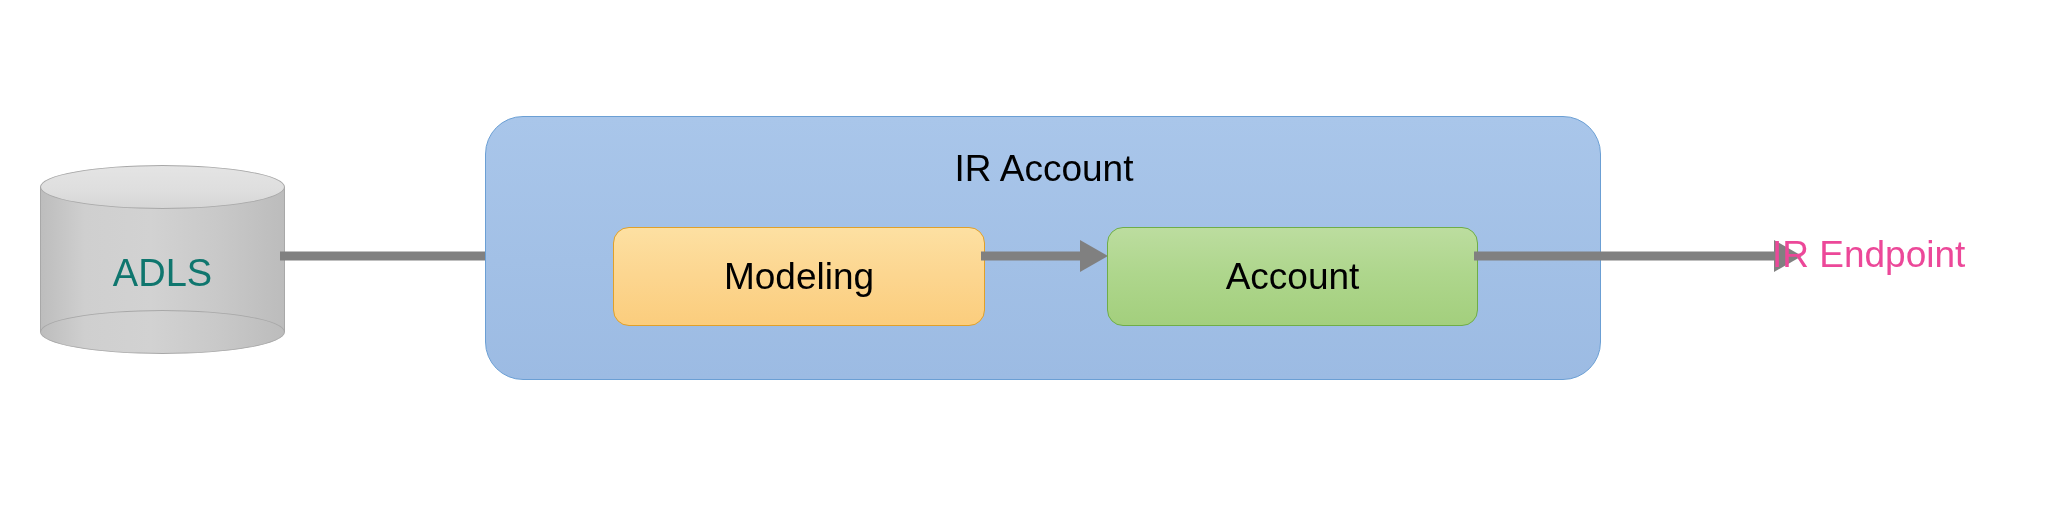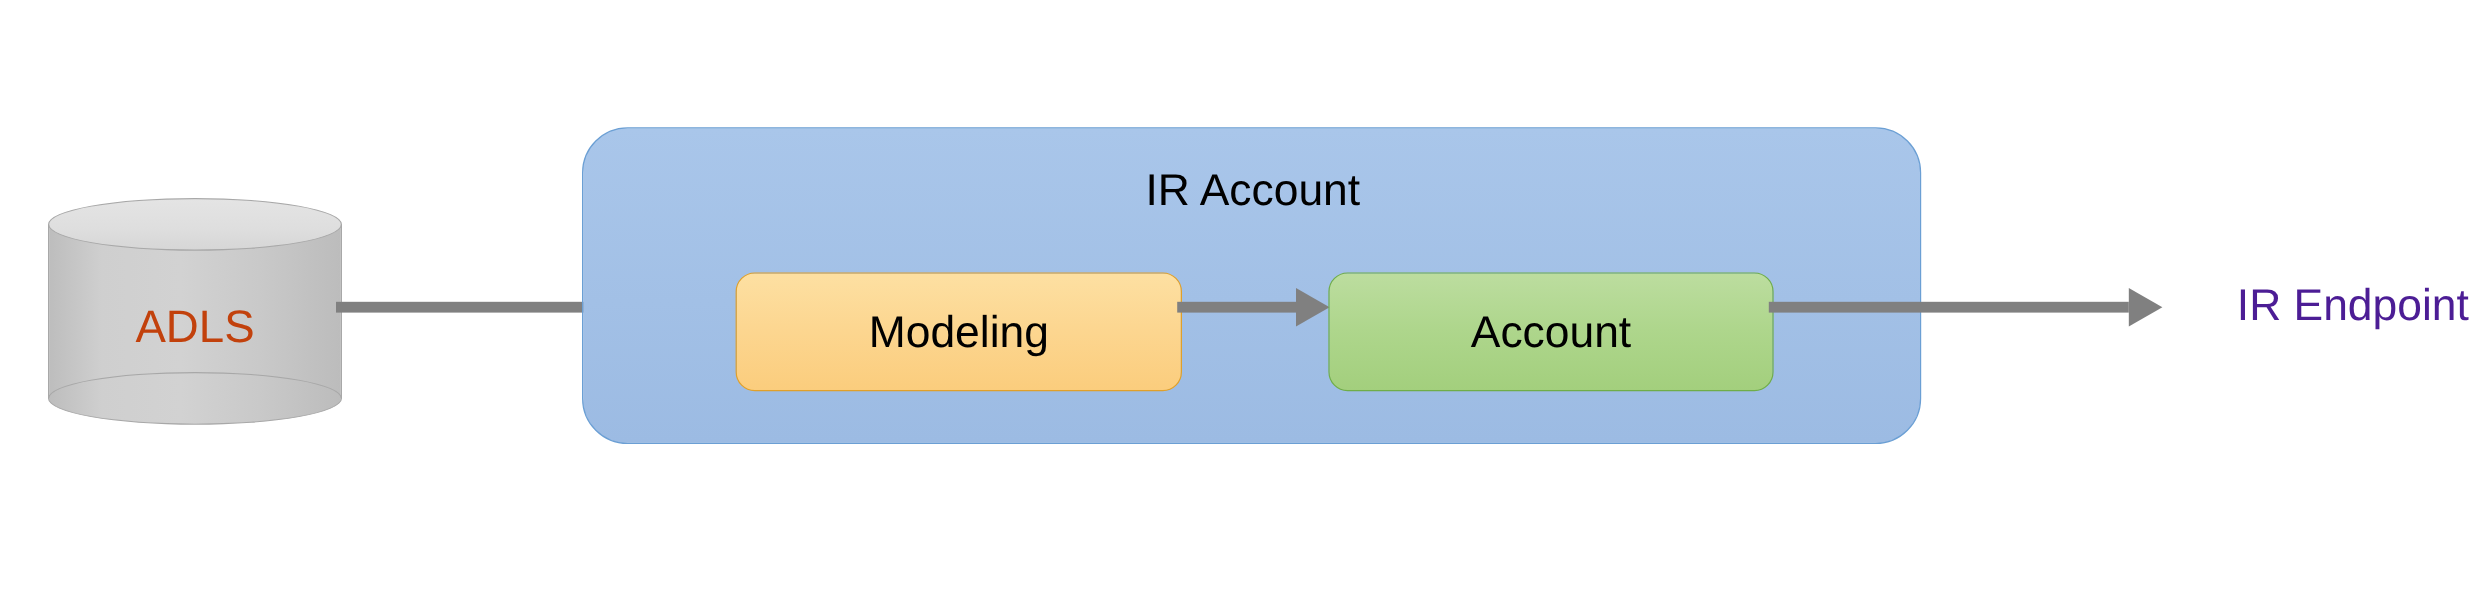--- a/index.html
+++ b/index.html
@@ -61,29 +61,29 @@
     border: 1.6px solid #a8a8a8;
     box-sizing: border-box;
   }
   #adls-label {
     position: absolute;
     left: 0;
     top: 86px;
     width: 245px;
     text-align: center;
     font-size: 38px;
-    color: #c2410c;
+    color: #0f766e;
     line-height: 44px;
     white-space: nowrap;
   }
 
   
   #ir-account-box {
     left: 485px;
-    top: 106px;
+    top: 116px;
     width: 1116px;
     height: 264px;
     background: linear-gradient(to bottom, #a9c6ea 0%, #a2c0e6 55%, #9cbbe3 100%);
     border: 1.5px solid #6b9fd4;
     border-radius: 38px;
     box-sizing: border-box;
   }
   #ir-account-title {
     position: absolute;
     left: 0;
@@ -156,25 +156,25 @@
   #arrow-modeling-to-serving { left: 981px; top: 240px; width: 127px; height: 32px; }
   #arrow-modeling-to-serving .arrow-shaft { width: 99px; }
   #arrow-modeling-to-serving .arrow-head  { left: 99px; }
 
   #arrow-serving-to-endpoint { left: 1474px; top: 240px; width: 328px; height: 32px; }
   #arrow-serving-to-endpoint .arrow-shaft { width: 300px; }
   #arrow-serving-to-endpoint .arrow-head  { left: 300px; }
 
   
   #ir-endpoint-label {
-    left: 1864px;
+    left: 1772px;
     top: 233px;
     font-size: 37px;
     line-height: 44px;
-    color: #4c1d95;
+    color: #ec4899;
     white-space: nowrap;
   }
 </style>
 </head>
 <body>
 
 <div id="canvas">
 
   <div class="abs" id="adls-cylinder">
     <div id="adls-body"></div>

